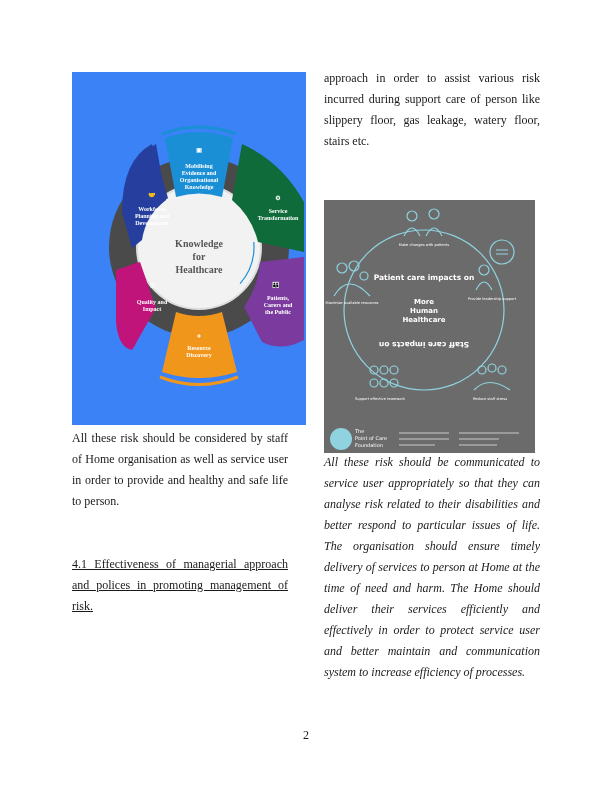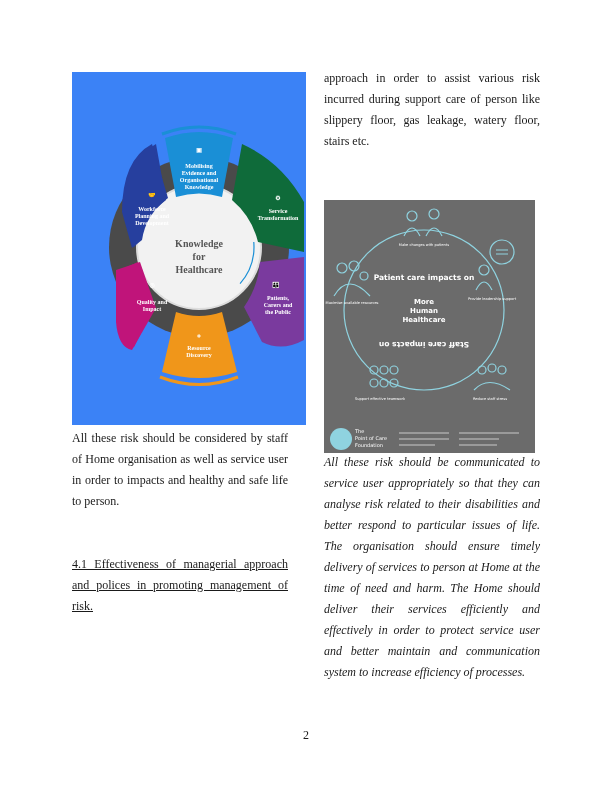--- a/index.html
+++ b/index.html
@@ -81,21 +81,21 @@
 
       <text x="80" y="125">🤝</text>
       <text x="80" y="139">Workforce</text>
       <text x="80" y="146">Planning and</text>
       <text x="80" y="153">Development</text>
     </g>
   </svg>
 </div>
 
 <div class="col left-col" style="top:428px;">
-  <p>All these risk should be considered by staff of Home organisation as well as service user in order to impacts and healthy and safe life to person.</p>
+  <p>All these risk should be considered by staff of Home organisation as well as service user in order to provide and healthy and safe life to person.</p>
   <div class="spacer"></div>
   <div class="spacer"></div>
   <p class="heading">4.1 Effectiveness of managerial approach and polices in promoting management of risk.</p>
 </div>
 
 <div class="col right-col" style="top:68px;">
   <p>approach in order to assist various risk incurred during support care of person like slippery floor, gas leakage, watery floor, stairs etc.</p>
 </div>
 
 <div class="fig2">

